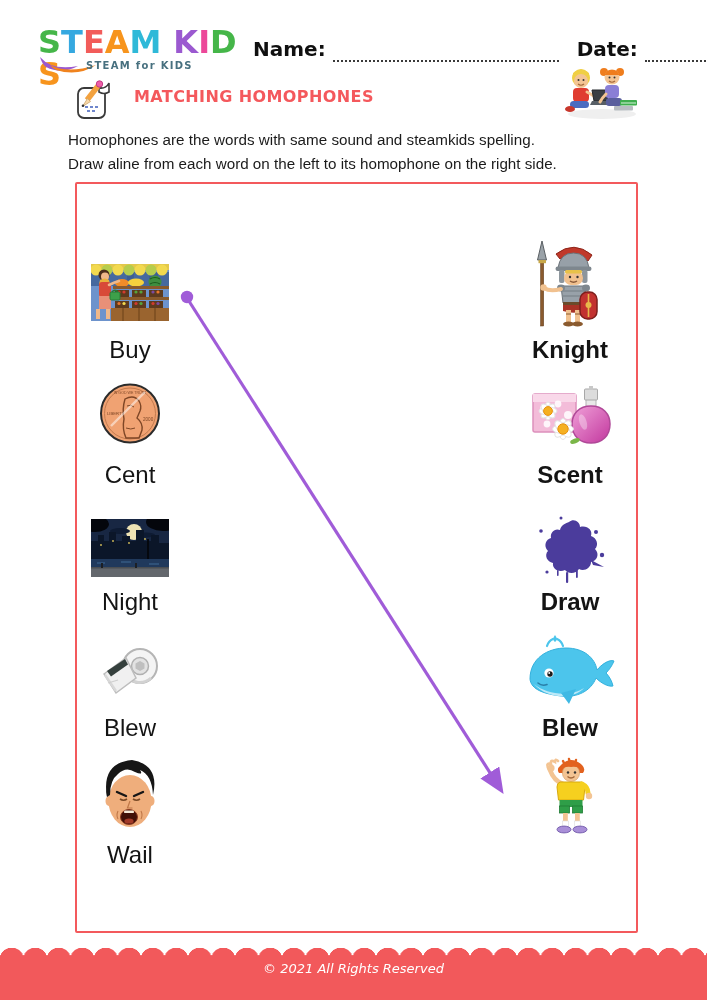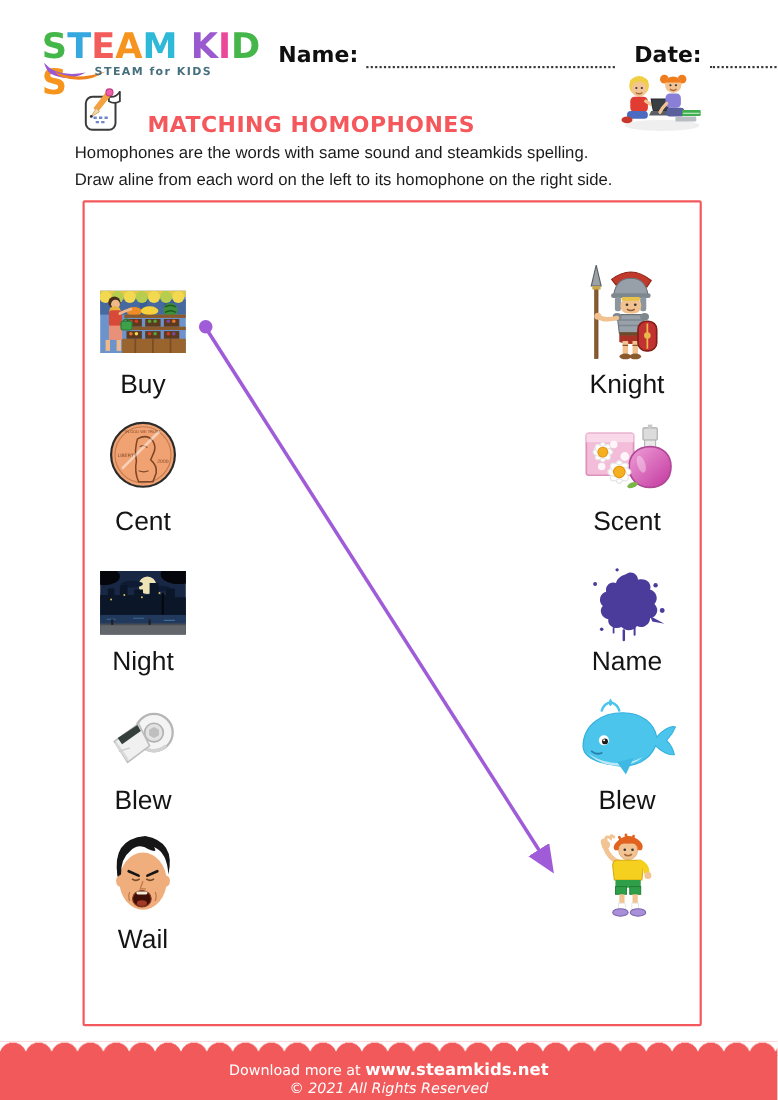--- a/index.html
+++ b/index.html
@@ -26,22 +26,22 @@
   .name-date{position:absolute;left:253px;top:37px;display:flex;align-items:flex-end;
              font-size:20px;color:#101010;font-family:"DejaVu Sans",sans-serif;font-weight:bold;}
   .nd-label{padding-bottom:1px;}
   .dotline{display:inline-block;height:14px;border-bottom:2.2px dotted #3a3a3a;margin-left:7px;}
   .line-name{width:226px;}
   .line-date{width:100px;}
   .date-label{margin-left:18px;}
 
   
   .title-icon{position:absolute;left:72px;top:80px;width:46px;height:42px;}
-  .page-title{position:absolute;left:134px;top:101px;margin:0;font-family:"DejaVu Sans",sans-serif;
-              font-size:20px;font-weight:800;color:#f4585c;letter-spacing:.4px;white-space:nowrap;}
+  .page-title{position:absolute;left:134px;top:87px;margin:0;font-family:"DejaVu Sans",sans-serif;
+              font-size:16px;font-weight:800;color:#f4585c;letter-spacing:.4px;white-space:nowrap;}
   .kids{position:absolute;left:560px;top:64px;width:86px;height:58px;}
 
   
   .ins{position:absolute;left:68px;top:128px;margin:0;font-size:15.2px;line-height:23.5px;color:#1b1b1b;}
 
   
   .match-box{position:absolute;left:75px;top:182px;width:559px;height:747px;
              border:2.5px solid #f3595c;border-radius:2px;background:#fff;}
 
   .fig{position:absolute;}
@@ -51,21 +51,21 @@
   .fig-blew  {left:94px; top:638px;width:72px;height:66px;}
   .fig-wail  {left:98px; top:757px;width:64px;height:74px;}
   .fig-knight{left:528px;top:238px;width:84px;height:92px;}
   .fig-scent {left:527px;top:384px;width:86px;height:66px;}
   .fig-blue  {left:531px;top:514px;width:78px;height:72px;}
   .fig-whale {left:521px;top:632px;width:98px;height:80px;}
   .fig-bye   {left:541px;top:756px;width:58px;height:78px;}
 
   .itemlab{position:absolute;font-size:24px;color:#141414;text-align:center;}
   .col-l{left:70px;width:120px;}
-  .col-r{left:505px;width:130px;}
+  .col-r{left:505px;width:130px;font-weight:bold;}
   .row1{top:336px;}.row2{top:461px;}.row3{top:588px;}.row4{top:714px;}.row5{top:841px;}
 
   .arrow-layer{position:absolute;left:0;top:0;width:707px;height:1000px;pointer-events:none;}
 
   
   .footer{position:absolute;left:0;top:959px;width:707px;height:41px;background:#f2595b;
           color:#fff;text-align:center;}
   .footer::before{content:"";position:absolute;left:0;top:-12px;width:707px;height:13px;
           background:radial-gradient(circle at 50% 100%, #f2595b 69%, rgba(255,255,255,0) 71%);
           background-size:23.5px 13px;background-repeat:repeat-x;}
@@ -384,34 +384,30 @@
     <ellipse cx="39" cy="73.5" rx="7" ry="3.4" fill="#a98fd8" stroke="#7a63b0" stroke-width="1"></ellipse>
   </svg>
 
   <div class="itemlab col-l row1">Buy</div>
   <div class="itemlab col-l row2">Cent</div>
   <div class="itemlab col-l row3">Night</div>
   <div class="itemlab col-l row4">Blew</div>
   <div class="itemlab col-l row5">Wail</div>
   <div class="itemlab col-r row1">Knight</div>
   <div class="itemlab col-r row2">Scent</div>
-  <div class="itemlab col-r row3">Name</div>
+  <div class="itemlab col-r row3">Draw</div>
   <div class="itemlab col-r row4">Blew</div>
 
   <svg class="arrow-layer" viewBox="0 0 707 1000">
     <defs>
       <marker id="arrh" markerWidth="9" markerHeight="9" refX="6.5" refY="3.5" orient="auto" markerUnits="strokeWidth">
         <path d="M0,0 L8,3.5 L0,7 z" fill="#a05cd8"></path>
       </marker>
     </defs>
     <circle cx="187" cy="297" r="6.2" fill="#a05cd8"></circle>
     <line x1="187" y1="298" x2="501" y2="790" stroke="#a05cd8" stroke-width="3.2" marker-end="url(#arrh)"></line>
   </svg>
 
   <div class="footer">
-    <div class="f1">
-      <span>Download more at</span>
-      <b>www.steamkids.net</b>
-    </div>
     <div class="f2">© 2021 All Rights Reserved</div>
   </div>
 
 </div>
 
 </body></html>

